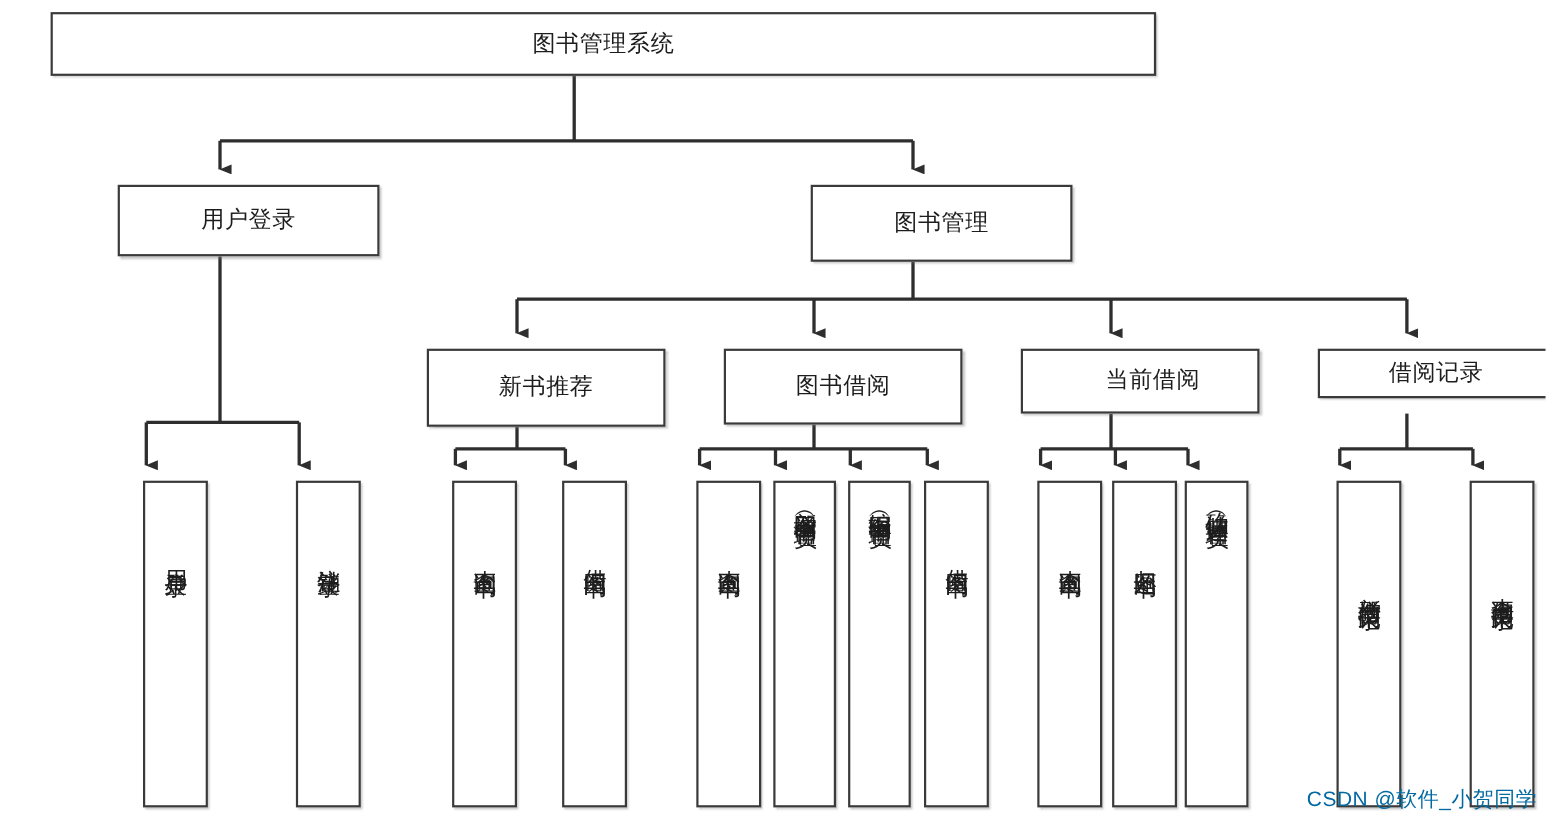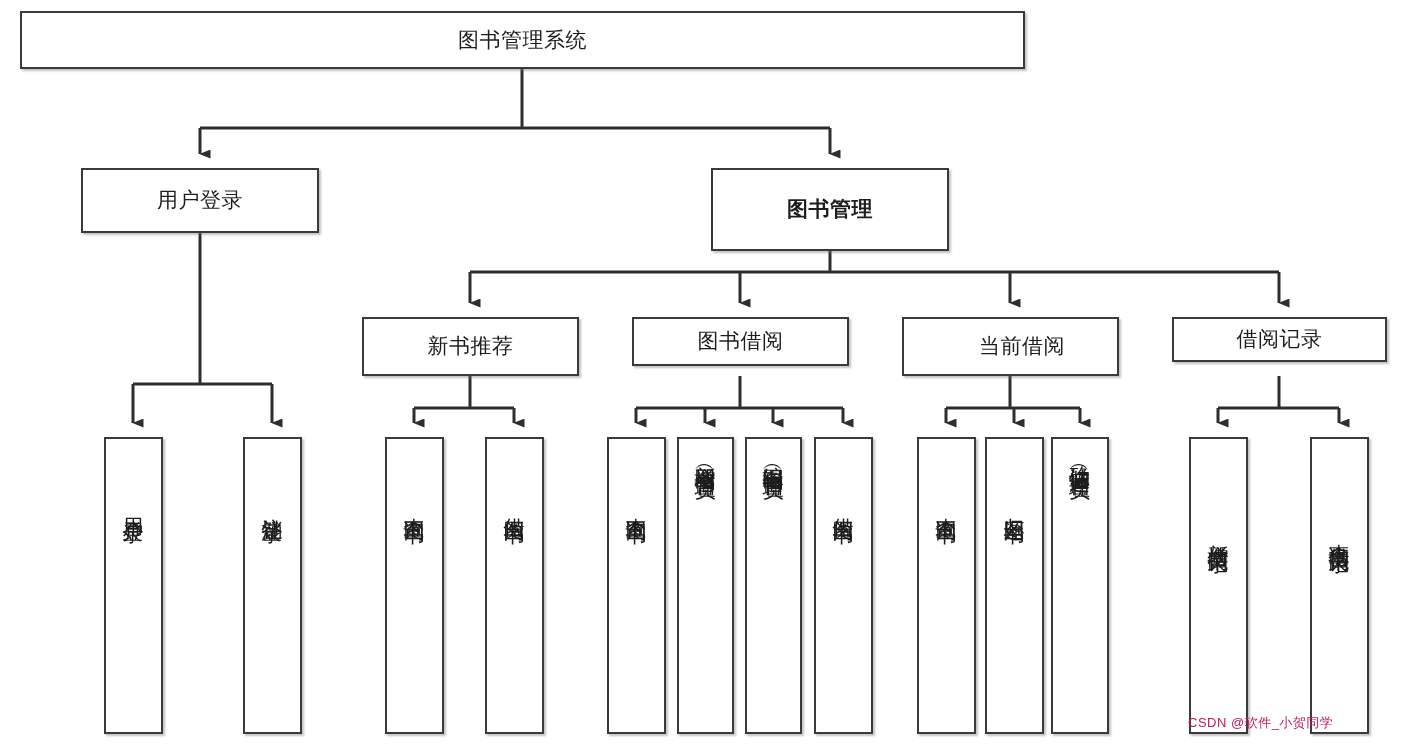--- a/index.html
+++ b/index.html
@@ -22,20 +22,21 @@
   .node {
     position: absolute;
     box-sizing: border-box;
     background: #ffffff;
     border: 2px solid #3a3a3a;
     box-shadow: 2px 2px 2px rgba(120,120,120,0.45);
     display: flex;
     align-items: center;
     justify-content: center;
     color: #1d1d1d;
+    margin-left: 26px;
   }
   .node-label {
     display: block;
     text-align: center;
     line-height: 1.05;
     white-space: nowrap;
   }
   .node.horizontal .node-label {
     font-size: 21px;
     letter-spacing: 0.5px;
@@ -63,22 +64,22 @@
     left: 0;
     top: 0;
     width: 1405px;
     height: 747px;
     pointer-events: none;
   }
   .watermark {
     position: absolute;
     left: 1188px;
     top: 714px;
-    font-size: 13px;
-    color: #be185d;
+    font-size: 19px;
+    color: #0369a1;
     white-space: nowrap;
     letter-spacing: 0.5px;
   }
 </style>
 </head>
 <body>
 
 <div id="diagram-root">
 
   <svg class="connectors" viewBox="0 0 1405 747" xmlns="http://www.w3.org/2000/svg">
@@ -131,28 +132,28 @@
     </g>
   </svg>
 
   <div class="node horizontal" style="left:20px;top:11px;width:1005px;height:58px;">
     <span class="node-label">图书管理系统</span>
   </div>
 
   <div class="node horizontal" style="left:81px;top:168px;width:238px;height:65px;">
     <span class="node-label">用户登录</span>
   </div>
-  <div class="node horizontal" style="left:711px;top:168px;width:238px;height:83px;font-weight:bold;">
+  <div class="node horizontal" style="left:711px;top:168px;width:238px;height:70px;">
     <span class="node-label">图书管理</span>
   </div>
 
-  <div class="node horizontal" style="left:362px;top:317px;width:217px;height:59px;">
+  <div class="node horizontal" style="left:362px;top:317px;width:217px;height:71px;">
     <span class="node-label">新书推荐</span>
   </div>
-  <div class="node horizontal" style="left:632px;top:317px;width:217px;height:49px;align-items:center;">
+  <div class="node horizontal" style="left:632px;top:317px;width:217px;height:69px;align-items:center;">
     <span class="node-label">图书借阅</span>
   </div>
   <div class="node horizontal" style="left:902px;top:317px;width:217px;height:59px;padding-left:23px;">
     <span class="node-label">当前借阅</span>
   </div>
   <div class="node horizontal" style="left:1172px;top:317px;width:215px;height:45px;">
     <span class="node-label">借阅记录</span>
   </div>
 
   <div class="node vertical mid" style="left:104px;top:437px;width:59px;height:297px;">

